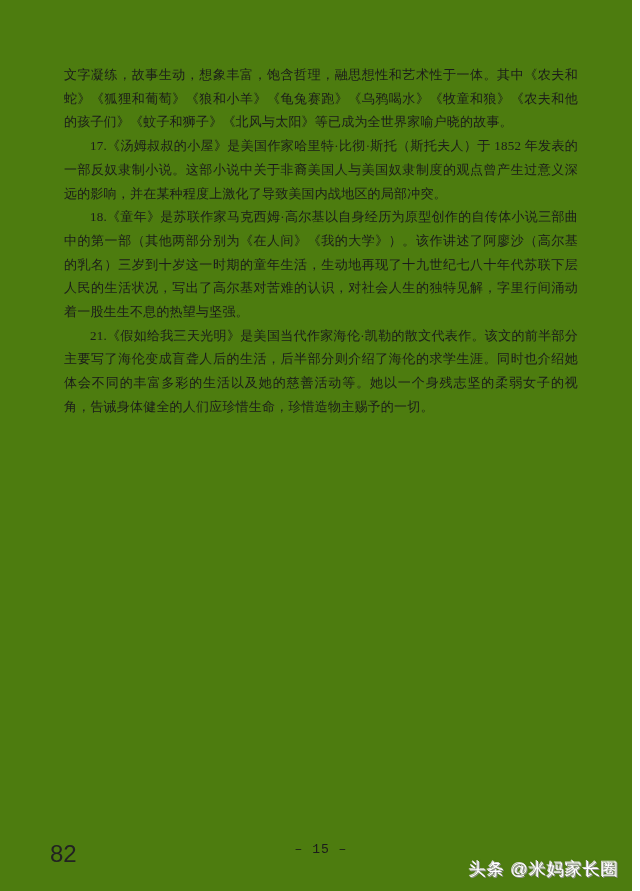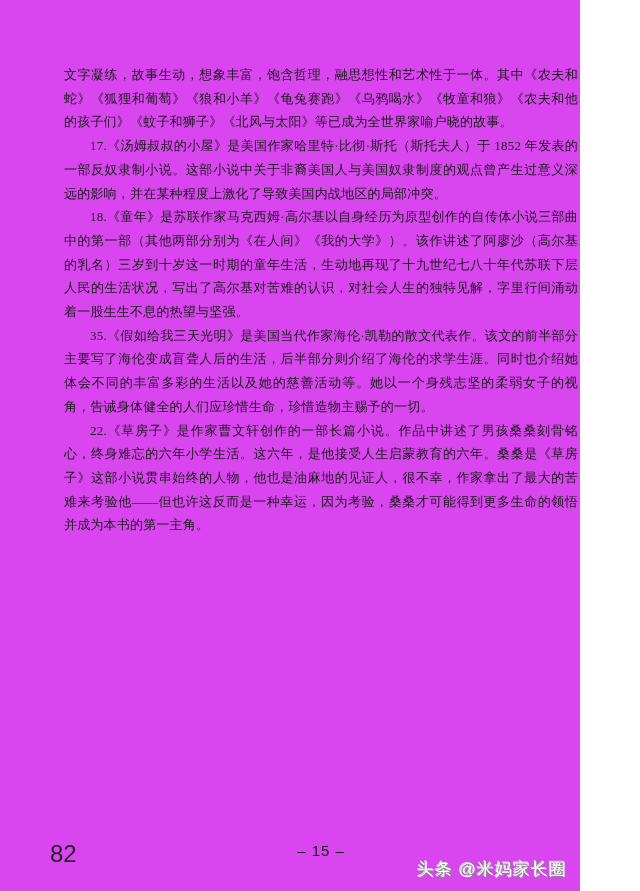--- a/index.html
+++ b/index.html
@@ -2,23 +2,23 @@
 <html lang="zh"><head>
 <meta charset="utf-8">
 <style>
   html, body {
     margin: 0;
     padding: 0;
     background: #ffffff;
   }
   .page {
     position: relative;
-    width: 580px;
+    width: 632px;
     height: 891px;
-    background: #d946ef;
+    background: #4d7c0f;
     overflow: hidden;
     font-family: "Liberation Serif", "DejaVu Serif", serif;
   }
   .text-block {
     position: absolute;
     left: 64px;
     top: 63px;
     width: 514px;
     font-size: 13px;
     line-height: 23.7px;
@@ -33,23 +33,23 @@
   }
   .text-block p.indent {
     text-indent: 2em;
   }
   .footer-page-center {
     position: absolute;
     left: 64px;
     top: 842px;
     width: 514px;
     text-align: center;
-    font-size: 15px;
+    font-size: 13px;
     color: #1b1b1b;
-    font-family: Liberation Sans, sans-serif;
+    font-family: Liberation Mono, monospace;
     letter-spacing: 1px;
   }
   .footer-page-left {
     position: absolute;
     left: 50px;
     top: 840px;
     font-size: 24px;
     color: #222222;
     font-family: "Liberation Sans", "DejaVu Sans", sans-serif;
   }
@@ -68,22 +68,21 @@
 </style>
 </head>
 <body>
 
 <div class="page">
 
   <div class="text-block">
     <p>文字凝练，故事生动，想象丰富，饱含哲理，融思想性和艺术性于一体。其中《农夫和蛇》《狐狸和葡萄》《狼和小羊》《龟兔赛跑》《乌鸦喝水》《牧童和狼》《农夫和他的孩子们》《蚊子和狮子》《北风与太阳》等已成为全世界家喻户晓的故事。</p>
     <p class="indent">17.《汤姆叔叔的小屋》是美国作家哈里特·比彻·斯托（斯托夫人）于 1852 年发表的一部反奴隶制小说。这部小说中关于非裔美国人与美国奴隶制度的观点曾产生过意义深远的影响，并在某种程度上激化了导致美国内战地区的局部冲突。</p>
     <p class="indent">18.《童年》是苏联作家马克西姆·高尔基以自身经历为原型创作的自传体小说三部曲中的第一部（其他两部分别为《在人间》《我的大学》）。该作讲述了阿廖沙（高尔基的乳名）三岁到十岁这一时期的童年生活，生动地再现了十九世纪七八十年代苏联下层人民的生活状况，写出了高尔基对苦难的认识，对社会人生的独特见解，字里行间涌动着一股生生不息的热望与坚强。</p>
-    <p class="indent">35.《假如给我三天光明》是美国当代作家海伦·凯勒的散文代表作。该文的前半部分主要写了海伦变成盲聋人后的生活，后半部分则介绍了海伦的求学生涯。同时也介绍她体会不同的丰富多彩的生活以及她的慈善活动等。她以一个身残志坚的柔弱女子的视角，告诫身体健全的人们应珍惜生命，珍惜造物主赐予的一切。</p>
-    <p class="indent">22.《草房子》是作家曹文轩创作的一部长篇小说。作品中讲述了男孩桑桑刻骨铭心，终身难忘的六年小学生活。这六年，是他接受人生启蒙教育的六年。桑桑是《草房子》这部小说贯串始终的人物，他也是油麻地的见证人，很不幸，作家拿出了最大的苦难来考验他——但也许这反而是一种幸运，因为考验，桑桑才可能得到更多生命的领悟并成为本书的第一主角。</p>
+    <p class="indent">21.《假如给我三天光明》是美国当代作家海伦·凯勒的散文代表作。该文的前半部分主要写了海伦变成盲聋人后的生活，后半部分则介绍了海伦的求学生涯。同时也介绍她体会不同的丰富多彩的生活以及她的慈善活动等。她以一个身残志坚的柔弱女子的视角，告诫身体健全的人们应珍惜生命，珍惜造物主赐予的一切。</p>
   </div>
 
   <div class="footer-page-left">82</div>
 
   <div class="footer-page-center">– 15 –</div>
 
   <div class="watermark">头条 @米妈家长圈</div>
 
 </div>
 

